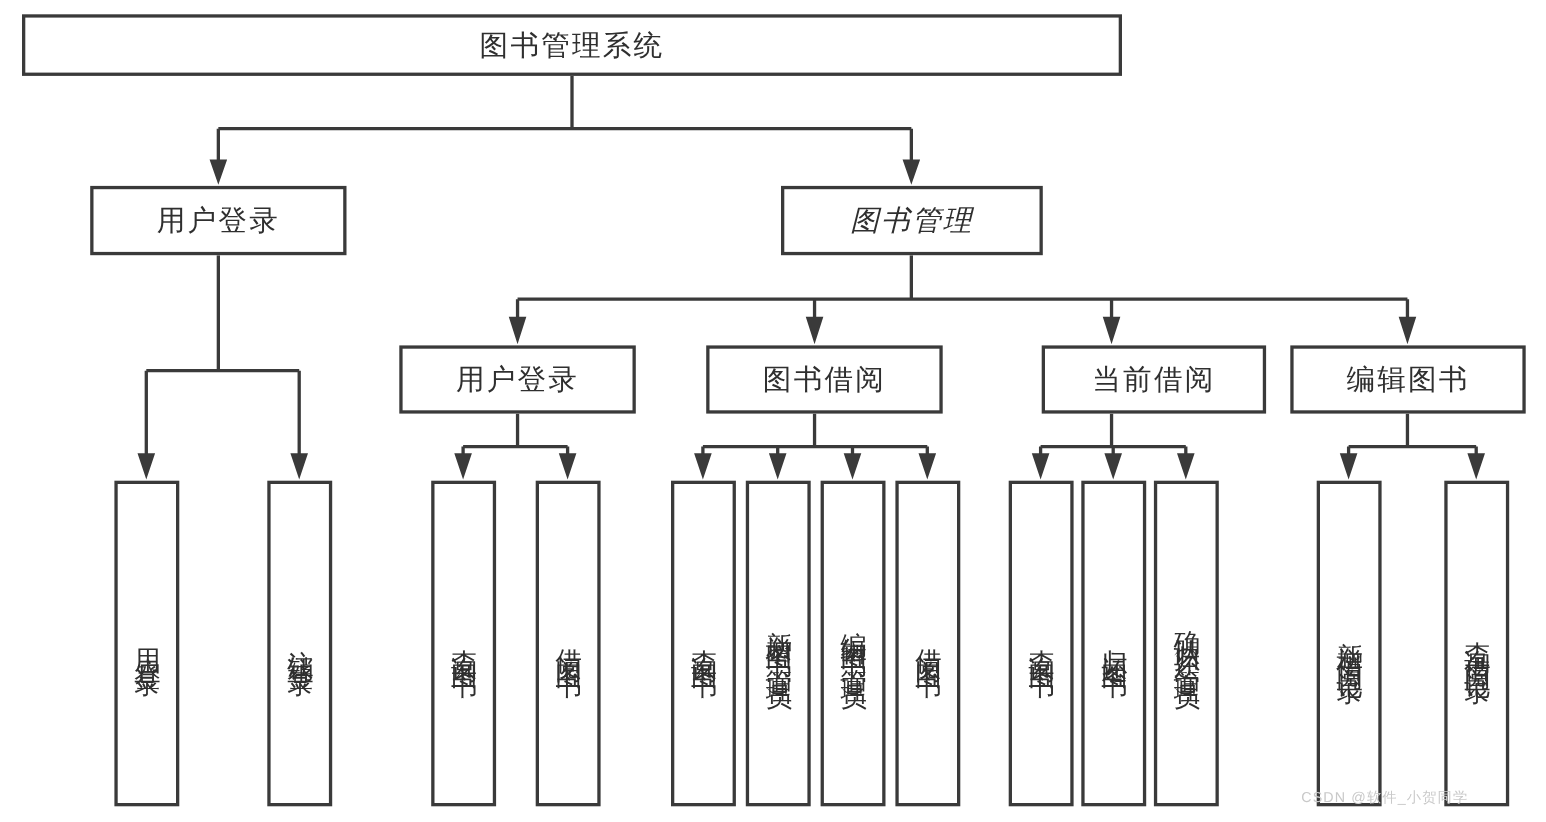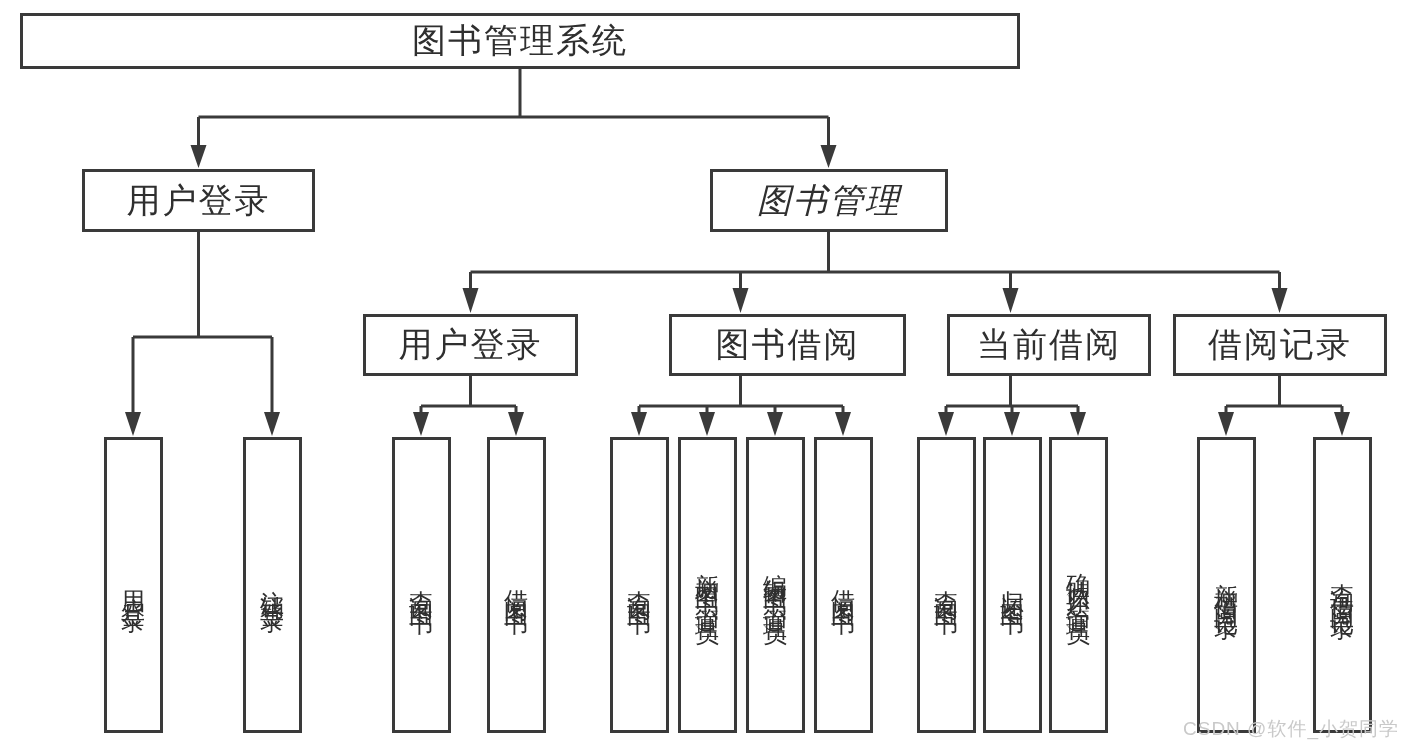--- a/index.html
+++ b/index.html
@@ -21,48 +21,48 @@
     position:absolute;
     background:#ffffff;
     border:3px solid #3a3a3a;
     box-sizing:border-box;
     display:flex;
     align-items:center;
     justify-content:center;
     color:#2f2f2f;
     z-index:2;
   }
-  .hbox{font-size:34px;letter-spacing:2px;}
+  .hbox{font-size:26px;letter-spacing:2px;}
   .hbox .lbl{white-space:nowrap;}
   #n-root{left:20px;top:13px;width:1000px;height:56px;}
   #n-l2a{left:82px;top:169px;width:233px;height:63px;}
   #n-l2b{left:710px;top:169px;width:238px;height:63px;font-style:italic;}
   #n-l3a{left:363px;top:314px;width:215px;height:62px;}
-  #n-l3b{left:669px;top:314px;width:237px;height:62px;}
+  #n-l3b{left:642px;top:314px;width:215px;height:62px;}
   #n-l3c{left:947px;top:314px;width:204px;height:62px;}
   #n-l3d{left:1173px;top:314px;width:214px;height:62px;}
   .vbox{top:437px;width:59px;height:296px;}
   .vbox .lbl{
     writing-mode:vertical-rl;
     text-orientation:mixed;
     font-size:24px;
     letter-spacing:7px;
     line-height:1.05;
     color:#2f2f2f;
   }
   #lf-a1{left:104px;} #lf-a2{left:243px;}
   #lf-b1{left:392px;} #lf-b2{left:487px;}
   #lf-c1{left:610px;} #lf-c2{left:678px;} #lf-c3{left:746px;} #lf-c4{left:814px;}
   #lf-d1{left:917px;} #lf-d2{left:983px;} #lf-d3{left:1049px;}
   #lf-e1{left:1197px;} #lf-e2{left:1313px;}
   .watermark{
     position:absolute;
     left:1183px;
     top:716px;
-    font-size:19px;
+    font-size:13px;
     letter-spacing:1px;
     color:#c9c9c9;
     white-space:nowrap;
     z-index:5;
   }
 </style>
 </head>
 <body>
 
 <div class="canvas">
@@ -136,21 +136,21 @@
   <div class="node hbox" id="n-l3a">
     <span class="lbl">用户登录</span>
   </div>
   <div class="node hbox" id="n-l3b">
     <span class="lbl">图书借阅</span>
   </div>
   <div class="node hbox" id="n-l3c">
     <span class="lbl">当前借阅</span>
   </div>
   <div class="node hbox" id="n-l3d">
-    <span class="lbl">借阅记录</span>
+    <span class="lbl">编辑图书</span>
   </div>
 
   <div class="node vbox" id="lf-a1">
     <span class="lbl">用户登录</span>
   </div>
   <div class="node vbox" id="lf-a2">
     <span class="lbl">注销登录</span>
   </div>
 
   <div class="node vbox" id="lf-b1">

